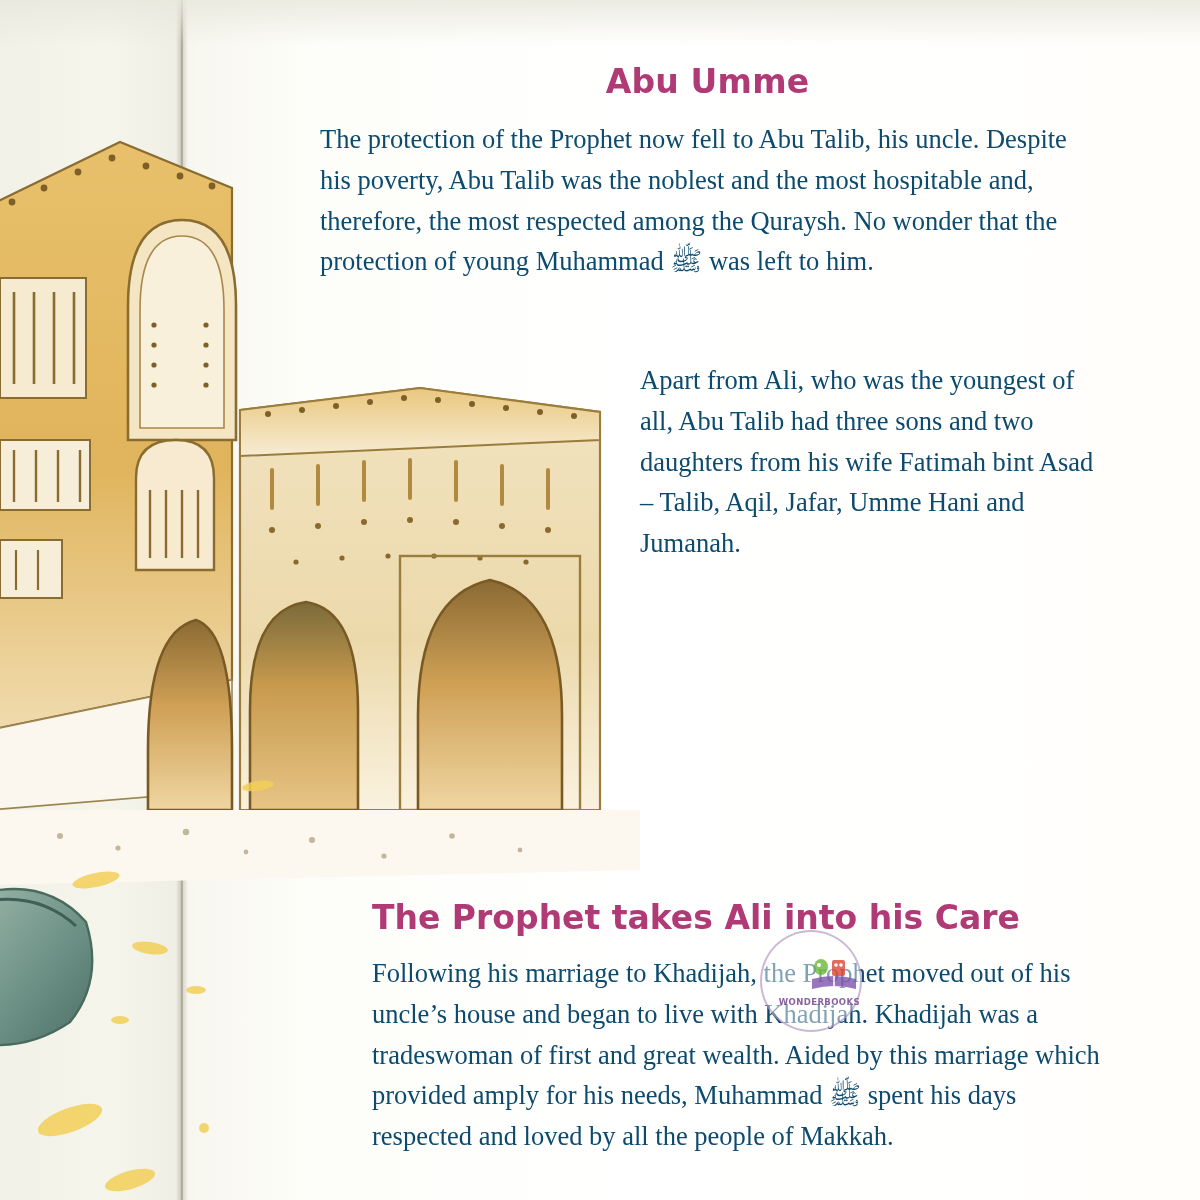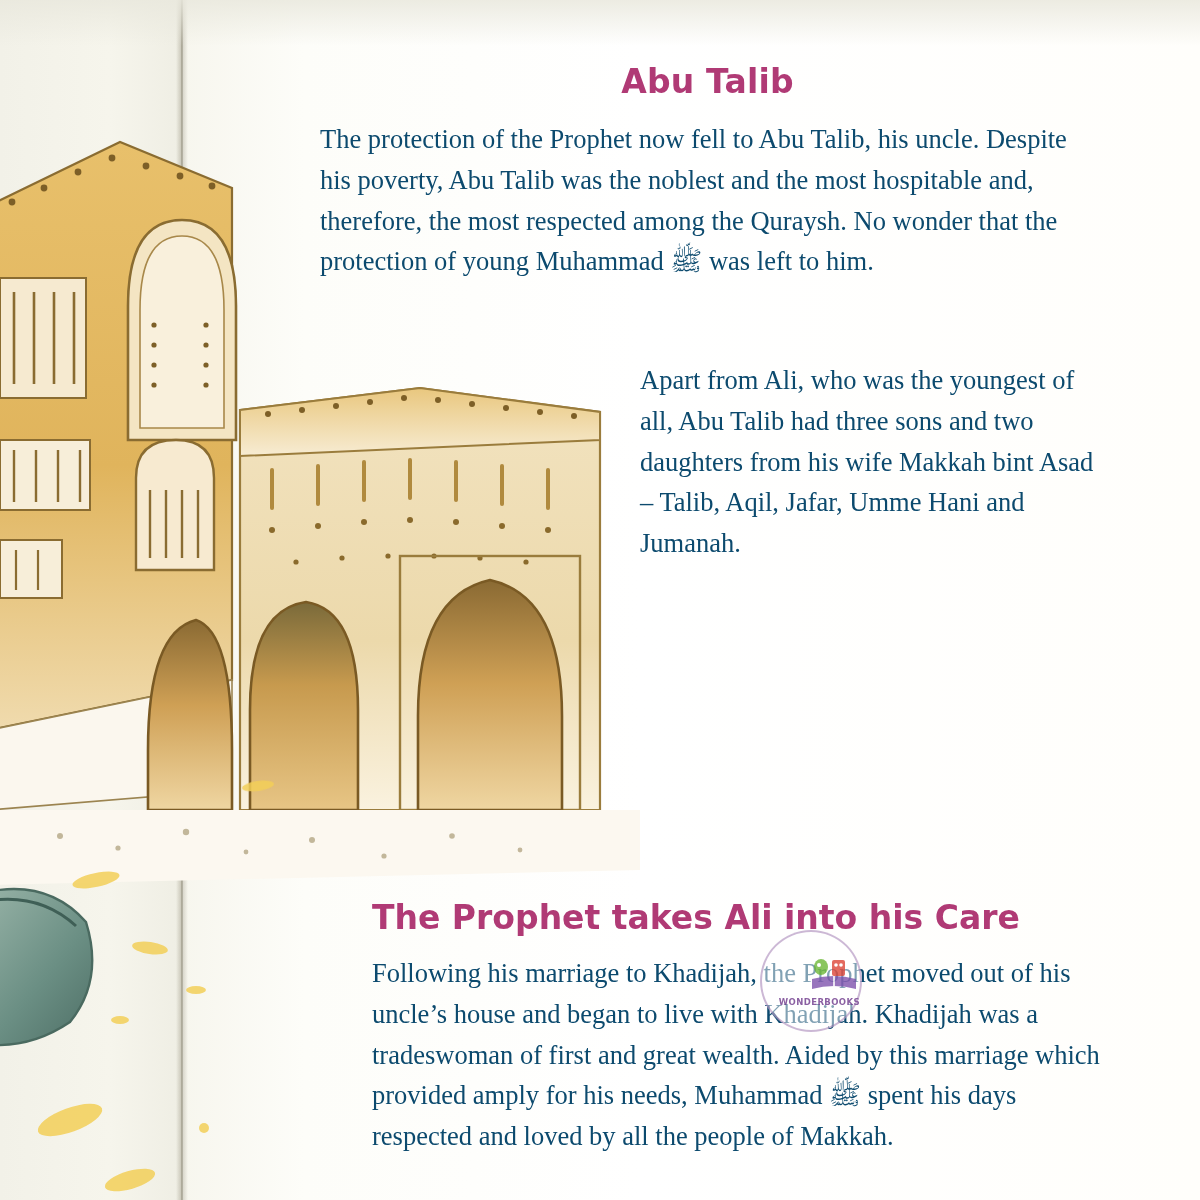--- a/index.html
+++ b/index.html
@@ -278,26 +278,26 @@
         <circle cx="204" cy="1018" r="5"></circle>
         <circle cx="166" cy="1120" r="6"></circle>
       </g>
 
       <path d="M-40,790 Q40,760 86,812 Q104,870 70,912 Q20,946 -40,930 Z" fill="url(#potG)" stroke="#4a6a60" stroke-width="2.4"></path>
       <path d="M-40,798 Q30,774 76,816" fill="none" stroke="#3f5f56" stroke-width="3"></path>
     </svg>
   </div>
 
   <div class="blk-a">
-    <h1 class="heading">Abu Talib</h1>
+    <h1 class="heading">Abu Umme</h1>
     <p class="para">The protection of the Prophet now fell to Abu Talib, his uncle. Despite his poverty, Abu Talib was the noblest and the most hospitable and, therefore, the most respected among the Quraysh. No wonder that the protection of young Muhammad ﷺ was left to him.</p>
   </div>
 
   <div class="blk-b">
-    <p class="para">Apart from Ali, who was the youngest of all, Abu Talib had three sons and two daughters from his wife Makkah bint Asad – Talib, Aqil, Jafar, Umme Hani and Jumanah.</p>
+    <p class="para">Apart from Ali, who was the youngest of all, Abu Talib had three sons and two daughters from his wife Fatimah bint Asad – Talib, Aqil, Jafar, Umme Hani and Jumanah.</p>
   </div>
 
   <div class="blk-c">
     <h1 class="heading-2">The Prophet takes Ali into his Care</h1>
     <p class="para">Following his marriage to Khadijah, the Prophet moved out of his uncle’s house and began to live with Khadijah. Khadijah was a tradeswoman of first and great wealth. Aided by this marriage which provided amply for his needs, Muhammad ﷺ spent his days respected and loved by all the people of Makkah.</p>
   </div>
 
   <div class="watermark">
     <svg width="52" height="40" viewBox="0 0 52 40">
       <ellipse cx="13" cy="12" rx="7" ry="8" fill="#7bbf4a"></ellipse>

